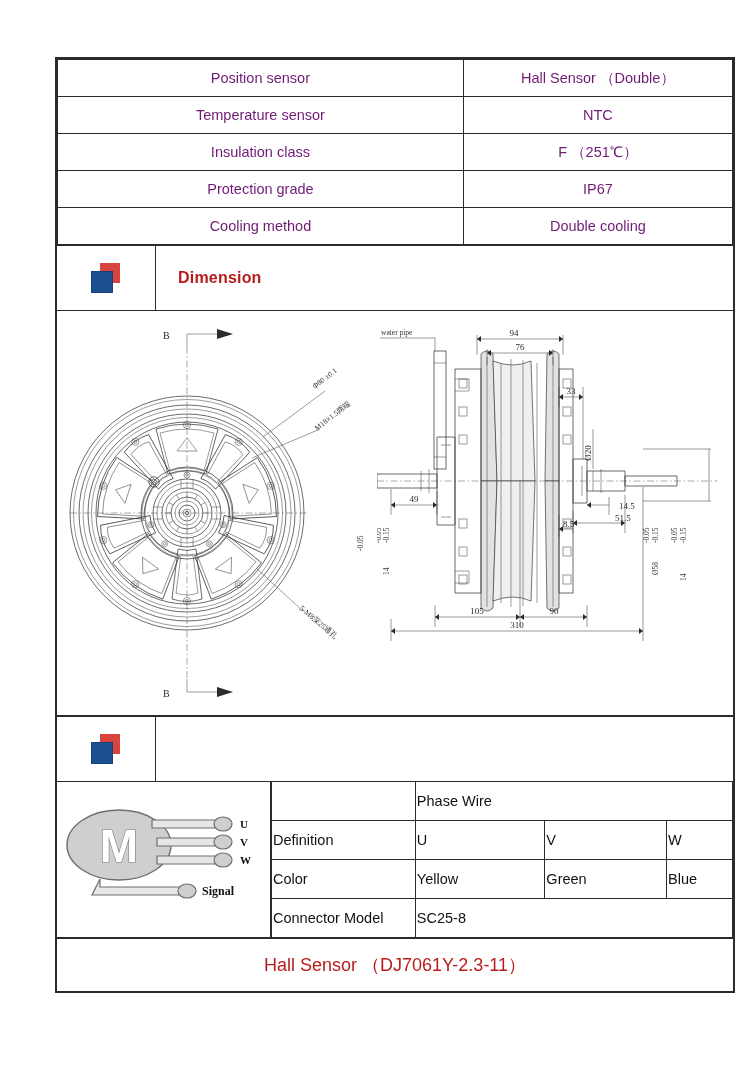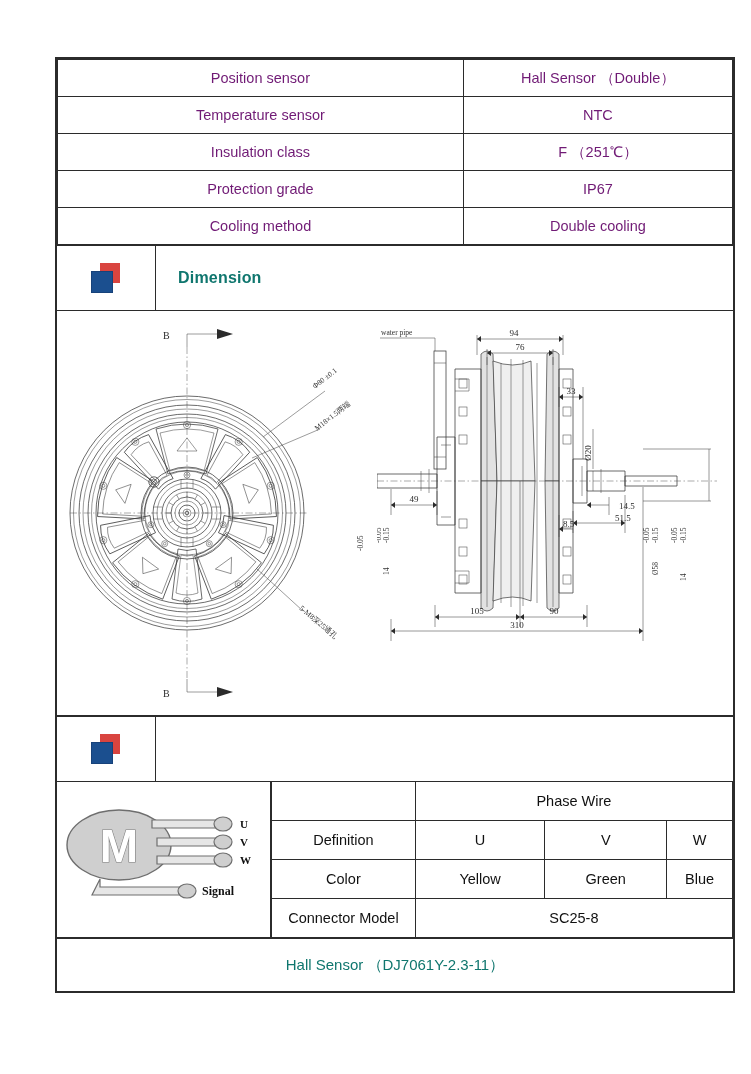--- a/index.html
+++ b/index.html
@@ -82,21 +82,21 @@
     border: 1px solid #17427a;
     box-sizing: border-box;
   }
   .section-title {
     display: flex;
     align-items: center;
     padding-left: 22px;
     font-size: 16px;
     font-weight: bold;
     letter-spacing: .2px;
-    color: #0f766e;
+    color: #b91c1c;
   }
 
   
   .draw-panel {
     position: relative;
     height: 404px;
     border-bottom: 1px solid #2b2b2b;
     background: #fff;
     overflow: hidden;
   }
@@ -115,37 +115,37 @@
   }
   table.wire {
     border-collapse: collapse;
     table-layout: fixed;
     width: 100%;
     flex: 1 1 auto;
   }
   table.wire td {
     border: 1px solid #2b2b2b;
     border-top: none;
-    text-align: center;
+    text-align: left;
     vertical-align: middle;
     font-size: 14.5px;
     height: 36px;
     color: #111;
   }
   table.wire tr:first-child td { border-top: none; }
   table.wire td.blank-cell { border-right: 1px solid #2b2b2b; }
 
   .hall-row {
     border-top: 1px solid #2b2b2b;
     height: 52px;
     display: flex;
     align-items: center;
     justify-content: center;
-    font-size: 15px;
-    color: #0f766e;
+    font-size: 18px;
+    color: #b91c1c;
   }
 
   .mglyph {
     font-family: "Liberation Sans", sans-serif;
     font-size: 46px;
     font-weight: bold;
     fill: #ffffff;
     stroke: #7d7d7d;
     stroke-width: 1.2px;
     paint-order: stroke fill;

